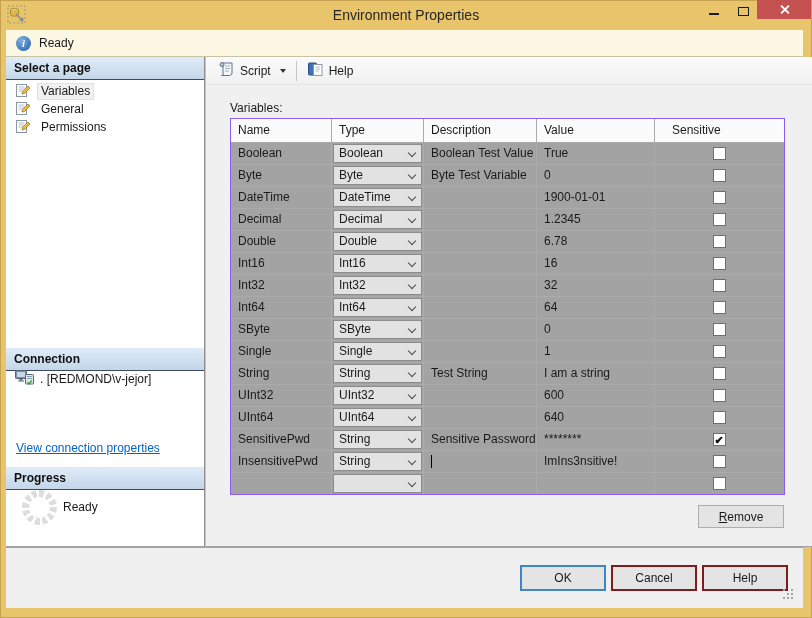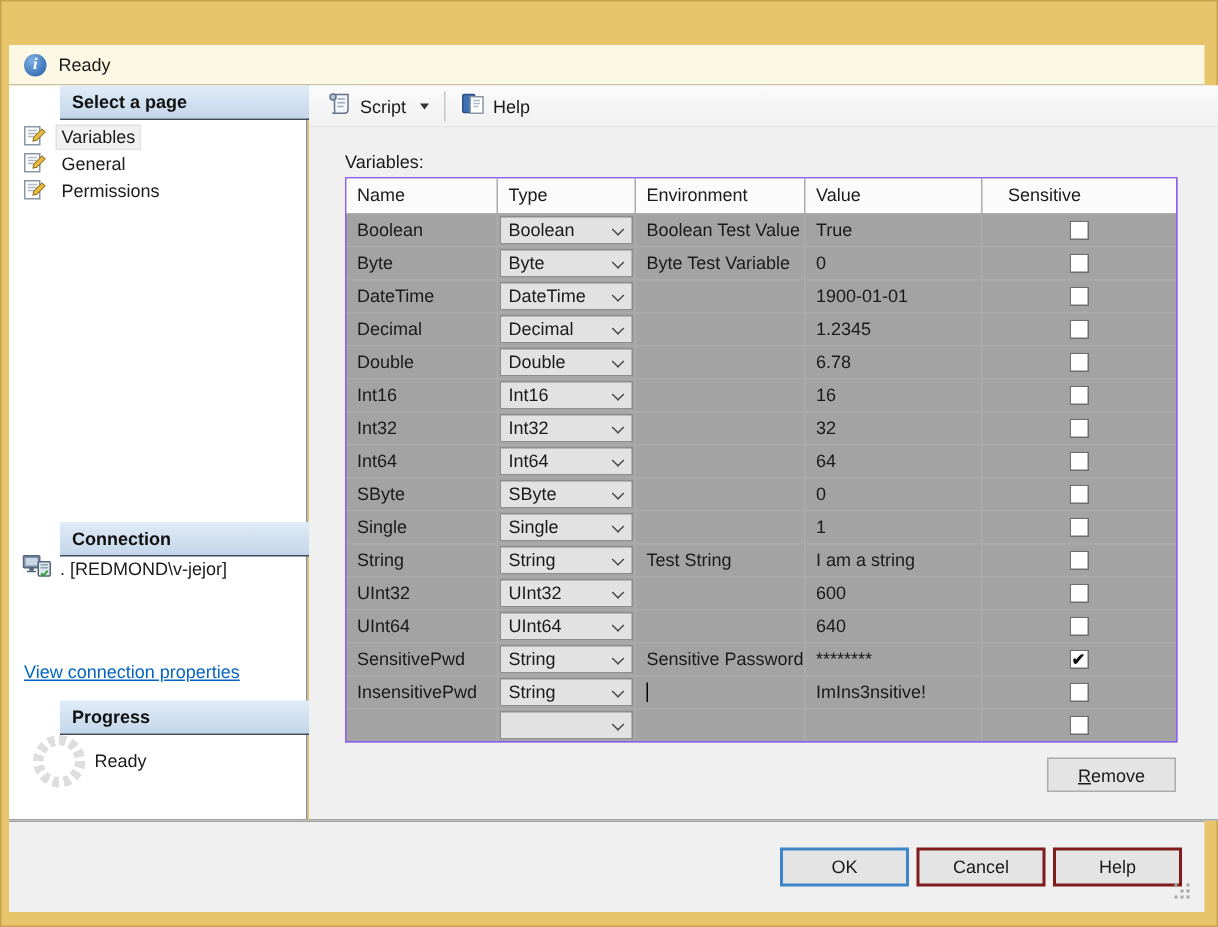--- a/index.html
+++ b/index.html
@@ -20,21 +20,21 @@
   .btn-close i::before,.btn-close i::after{content:"";position:absolute;left:5px;top:0;width:2px;height:11px;background:#fff;}
   .btn-close i::before{transform:rotate(45deg);}
   .btn-close i::after{transform:rotate(-45deg);}
 
   
   .statusbar{position:absolute;left:6px;top:30px;width:797px;height:27px;background:#FCF8E3;border-bottom:1px solid #C9C2A4;display:flex;align-items:center;gap:8px;padding-left:10px;font-size:12px;color:#1a1a1a;}
   .info-icon{width:15px;height:15px;border-radius:50%;background:radial-gradient(circle at 35% 30%,#7FB0E3,#1F5BA8);color:#fff;font-family:"Liberation Serif",serif;font-style:italic;font-weight:bold;font-size:11px;display:flex;align-items:center;justify-content:center;flex:0 0 auto;}
 
   
   .sidebar{position:absolute;left:6px;top:57px;width:199px;height:490px;background:#fff;border-right:1px solid #8E8E8E;border-bottom:1px solid #A3A3A3;}
-  .side-header{position:absolute;left:0;width:100%;height:23px;background:linear-gradient(#E0ECF8,#C3D6E9);border-bottom:1px solid #3F4B5C;font-size:12px;font-weight:bold;line-height:22px;padding-left:8px;color:#101010;margin-left:34px;}
+  .side-header{position:absolute;left:0;width:100%;height:23px;background:linear-gradient(#E0ECF8,#C3D6E9);border-bottom:1px solid #3F4B5C;font-size:12px;font-weight:bold;line-height:22px;padding-left:8px;color:#101010;}
   #hdr-select{top:0;}
   #hdr-connection{top:291px;}
   #hdr-progress{top:410px;}
   .page-items{position:absolute;top:25px;left:0;width:100%;}
   .page-item{display:flex;align-items:center;height:18px;padding-left:9px;gap:7px;font-size:12px;color:#1a1a1a;cursor:default;}
   .page-item .lbl{padding:0 3px;line-height:15px;}
   .page-item.selected .lbl{background:#F1F1F1;outline:1px solid #E2E2E2;}
   .server-row{position:absolute;top:312px;left:9px;display:flex;align-items:center;gap:6px;font-size:12px;color:#1a1a1a;}
   .conn-link{position:absolute;top:384px;left:10px;font-size:12px;color:#0563C1;text-decoration:underline;cursor:pointer;background:none;border:none;}
   .spinner{position:absolute;top:433px;left:16px;width:35px;height:35px;border-radius:50%;background:repeating-conic-gradient(#DEDEDE 0 18deg,rgba(0,0,0,0) 18deg 30deg);}
@@ -79,20 +79,40 @@
   .grip{position:absolute;right:9px;bottom:8px;width:12px;height:12px;}
   .grip::before{content:"";position:absolute;left:0;top:0;width:2px;height:2px;background:#A6A6A6;
     box-shadow:8px 0 #A6A6A6, 8px 4px #A6A6A6, 4px 4px #A6A6A6, 8px 8px #A6A6A6, 4px 8px #A6A6A6, 0 8px #A6A6A6;
     transform:translate(1px,1px);}
 </style>
 </head>
 <body>
 
 <div class="window">
 
+  <div class="titlebar">
+    <span class="win-icon">
+      <svg width="20" height="20" viewBox="0 0 20 20">
+        <rect x="1" y="1" width="17" height="17" fill="none" stroke="#9A9D7E" stroke-width="1" stroke-dasharray="2 2"></rect>
+        <ellipse cx="7.5" cy="5" rx="4" ry="1.7" fill="#EFD268" stroke="#9C7F2E" stroke-width="0.8"></ellipse>
+        <path d="M3.5 5 v4.5 a4 1.7 0 0 0 8 0 V5" fill="#DDB94C" stroke="#9C7F2E" stroke-width="0.8"></path>
+        <path d="M9 9 L16 16 M16 16 l-1 -3.4 M16 16 l-3.4 -1" stroke="#8D8D8D" stroke-width="1.6" fill="none"></path>
+      </svg>
+    </span>
+    <div class="title-text">Environment Properties</div>
+    <div class="cap-btn btn-min">
+        <i></i>
+      </div>
+    <div class="cap-btn btn-max">
+        <i></i>
+      </div>
+    <div class="cap-btn btn-close">
+        <i></i>
+      </div>
+  </div>
 
   <div class="statusbar">
     <span class="info-icon">i</span>
     <span>Ready</span>
   </div>
 
   <div class="sidebar">
     <div class="side-header" id="hdr-select">Select a page</div>
     <div class="page-items" id="page-items">
         <div class="page-item selected">
@@ -169,21 +189,21 @@
         <span>Help</span>
       </button>
     </div>
 
     <div class="vars-label">Variables:</div>
 
     <div class="vtable">
       <div class="vrow header">
         <div class="vcell c-name">Name</div>
         <div class="vcell c-type">Type</div>
-        <div class="vcell c-desc">Environment</div>
+        <div class="vcell c-desc">Description</div>
         <div class="vcell c-val">Value</div>
         <div class="vcell c-sens h">Sensitive</div>
       </div>
       <div id="vtbody">
           <div class="vrow">
             <div class="vcell c-name">Boolean</div>
             <div class="vcell c-type data">
               <div class="combo">
                 <span>Boolean</span>
                 <span class="chev"></span>

